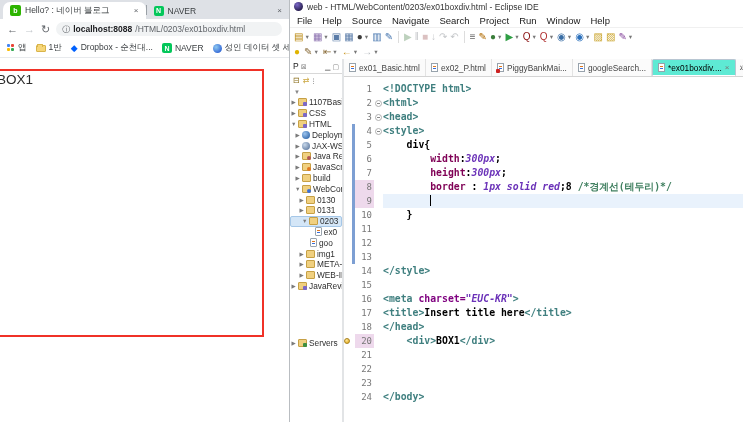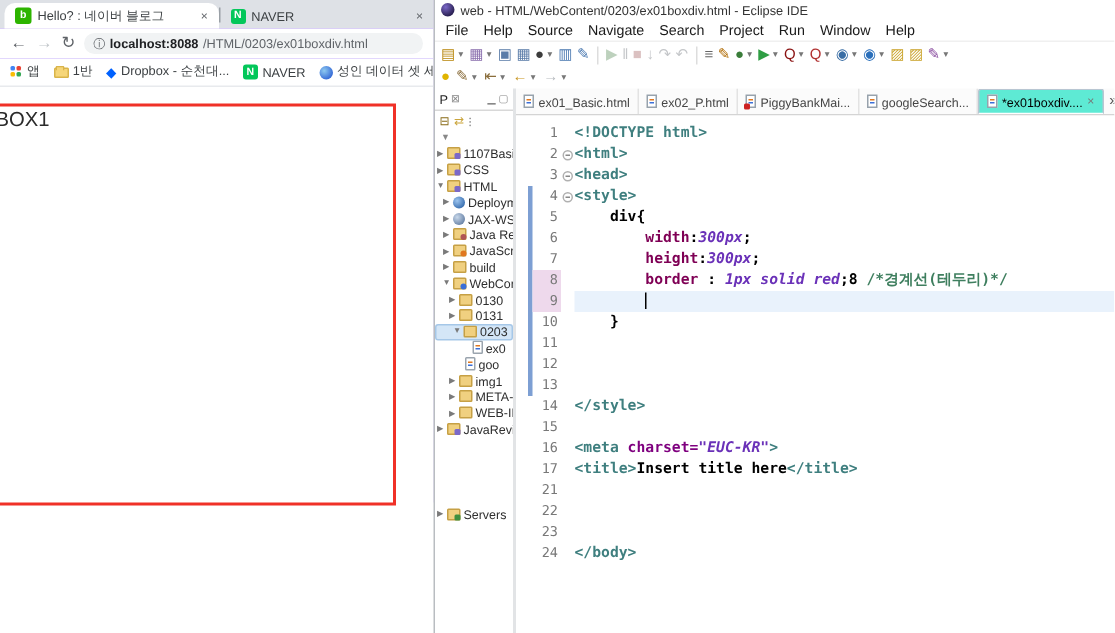--- a/index.html
+++ b/index.html
@@ -554,20 +554,36 @@
           <div class="cline">
             <span class="annot"></span>
             <span class="dbar"></span>
             <span class="lnum">17</span>
             <span class="foldc"></span>
             <span class="ltext"><span class="t-tag">&lt;title&gt;</span><span class="t-text">Insert title here</span><span class="t-tag">&lt;/title&gt;</span></span>
           </div>
           <div class="cline">
             <span class="annot"></span>
             <span class="dbar"></span>
+            <span class="lnum">18</span>
+            <span class="foldc"></span>
+            <span class="ltext"><span class="t-tag">&lt;/head&gt;</span></span>
+          </div>
+          <div class="cline numhl">
+            <span class="annot">
+              <span class="warnbulb"></span>
+            </span>
+            <span class="dbar"></span>
+            <span class="lnum">20</span>
+            <span class="foldc"></span>
+            <span class="ltext"><span class="t-plain">    </span><span class="t-tag">&lt;div&gt;</span><span class="t-text">BOX1</span><span class="t-tag">&lt;/div&gt;</span></span>
+          </div>
+          <div class="cline">
+            <span class="annot"></span>
+            <span class="dbar"></span>
             <span class="lnum">21</span>
             <span class="foldc"></span>
             <span class="ltext"></span>
           </div>
           <div class="cline">
             <span class="annot"></span>
             <span class="dbar"></span>
             <span class="lnum">22</span>
             <span class="foldc"></span>
             <span class="ltext"></span>

